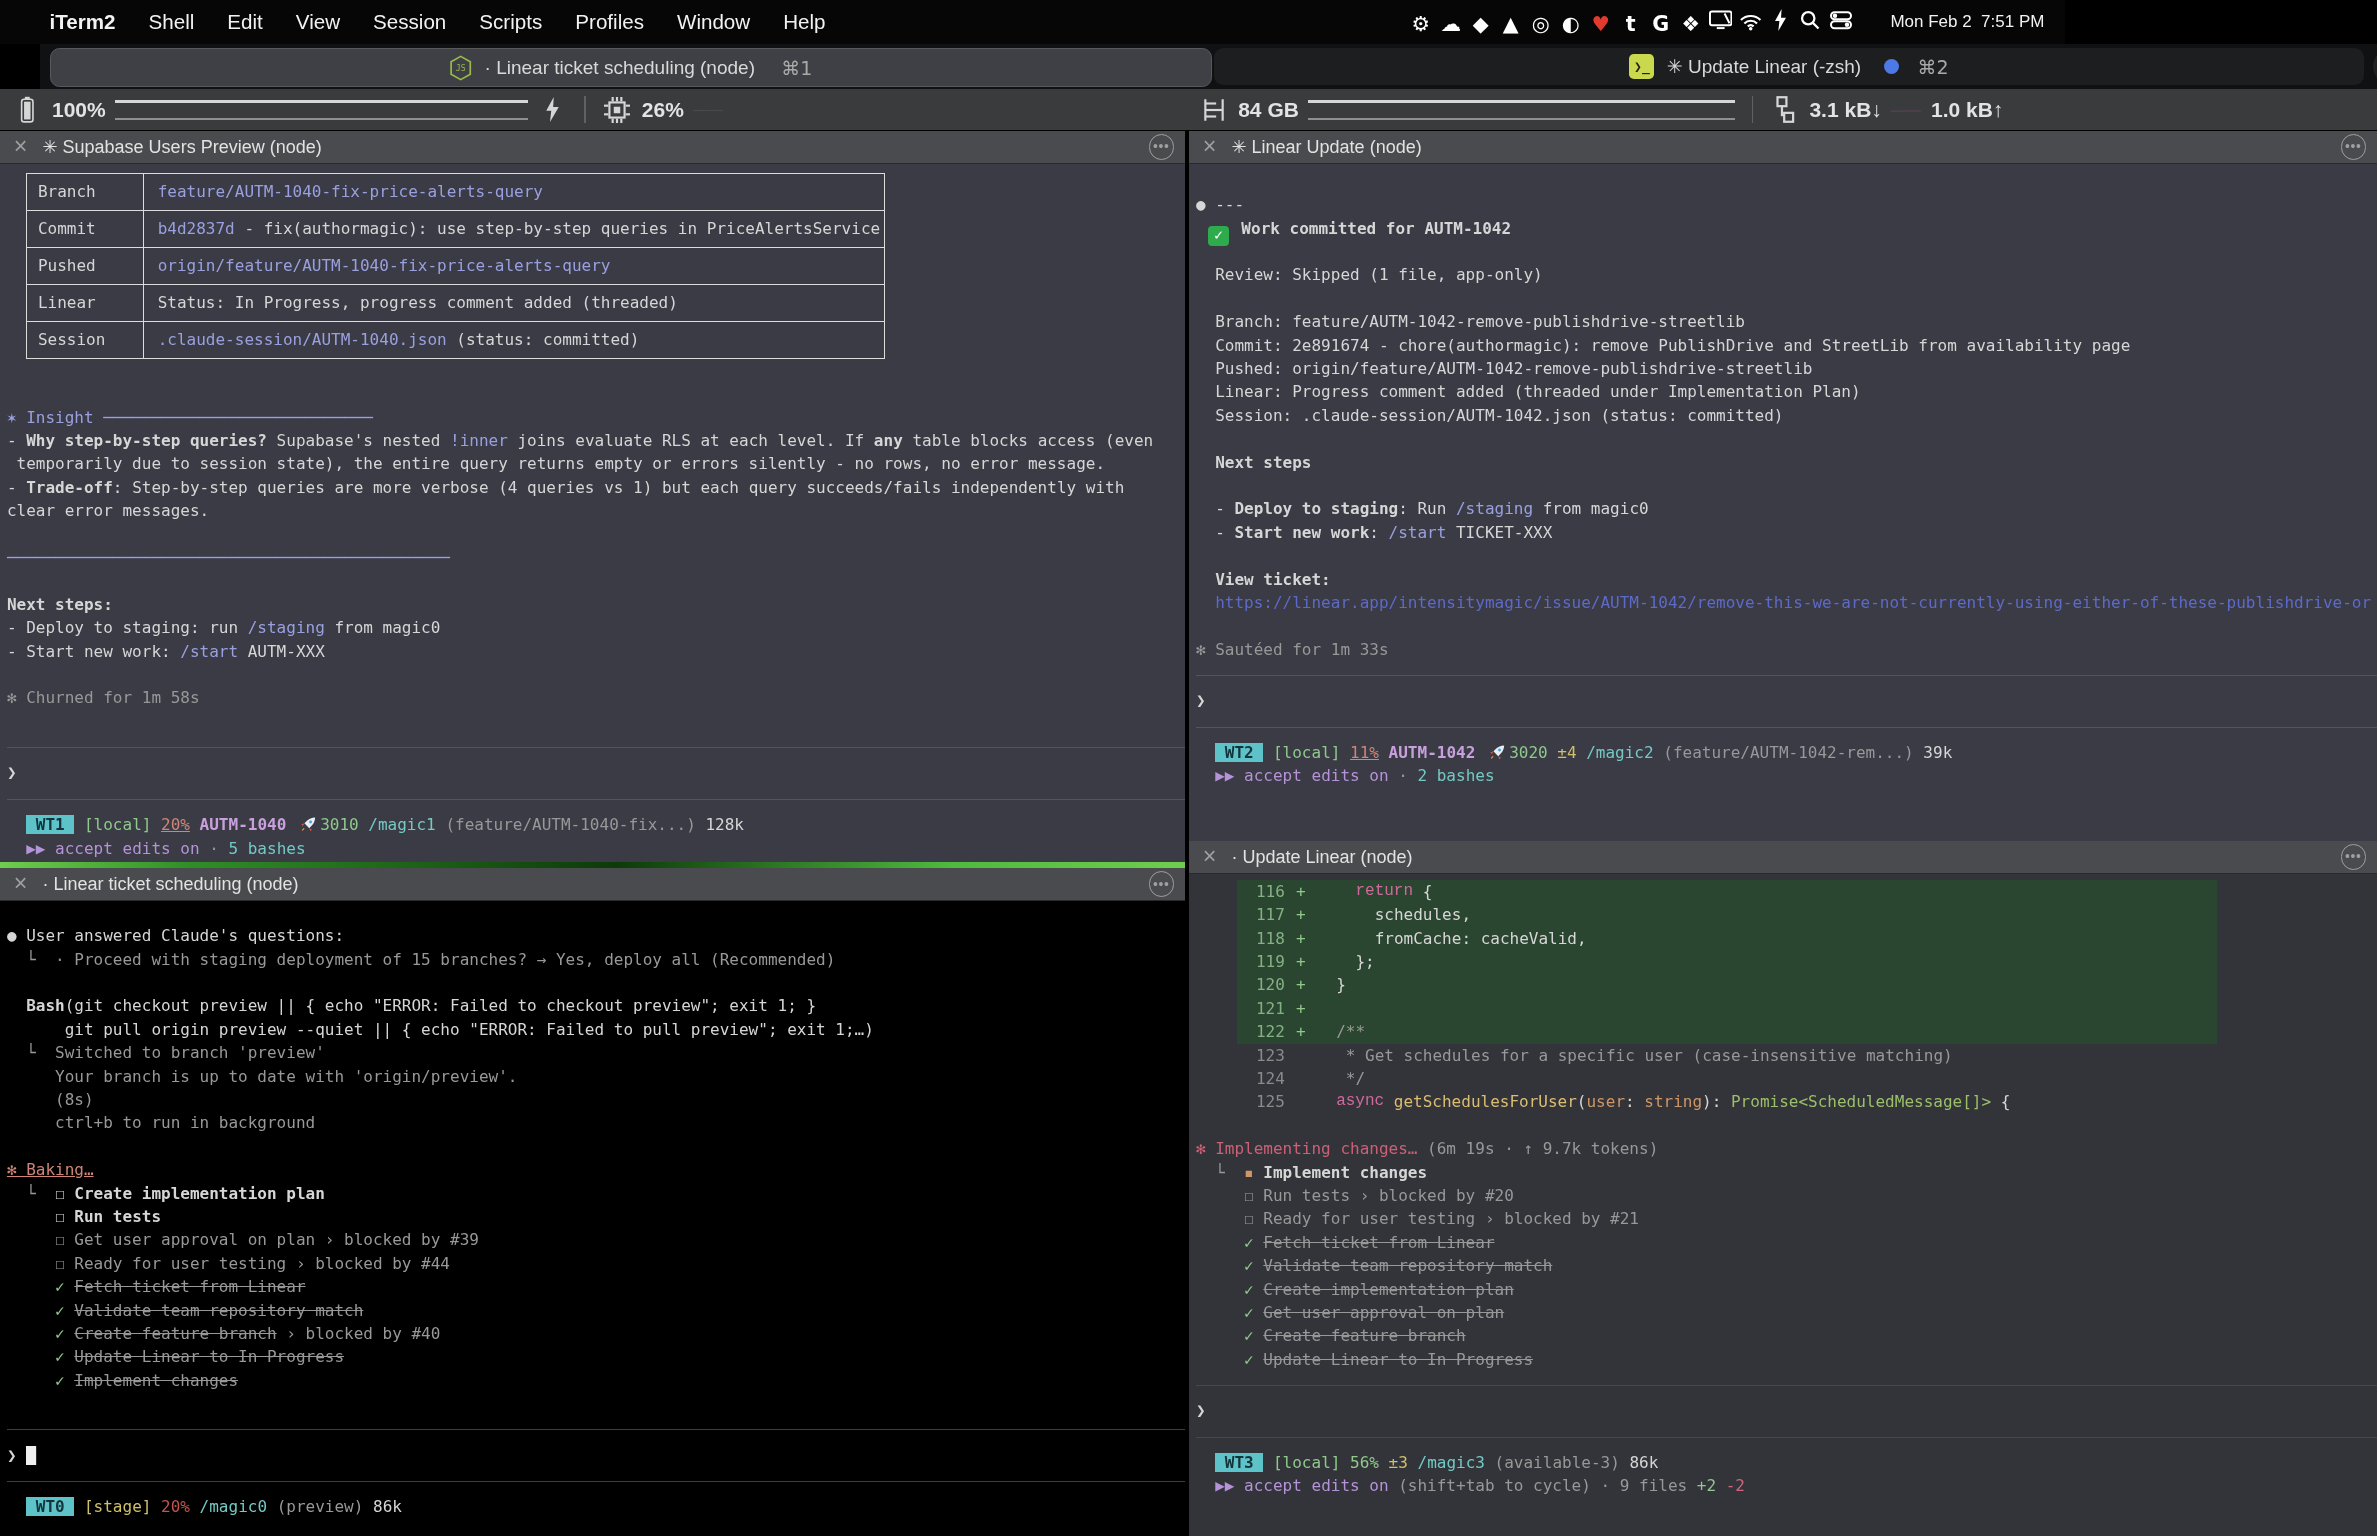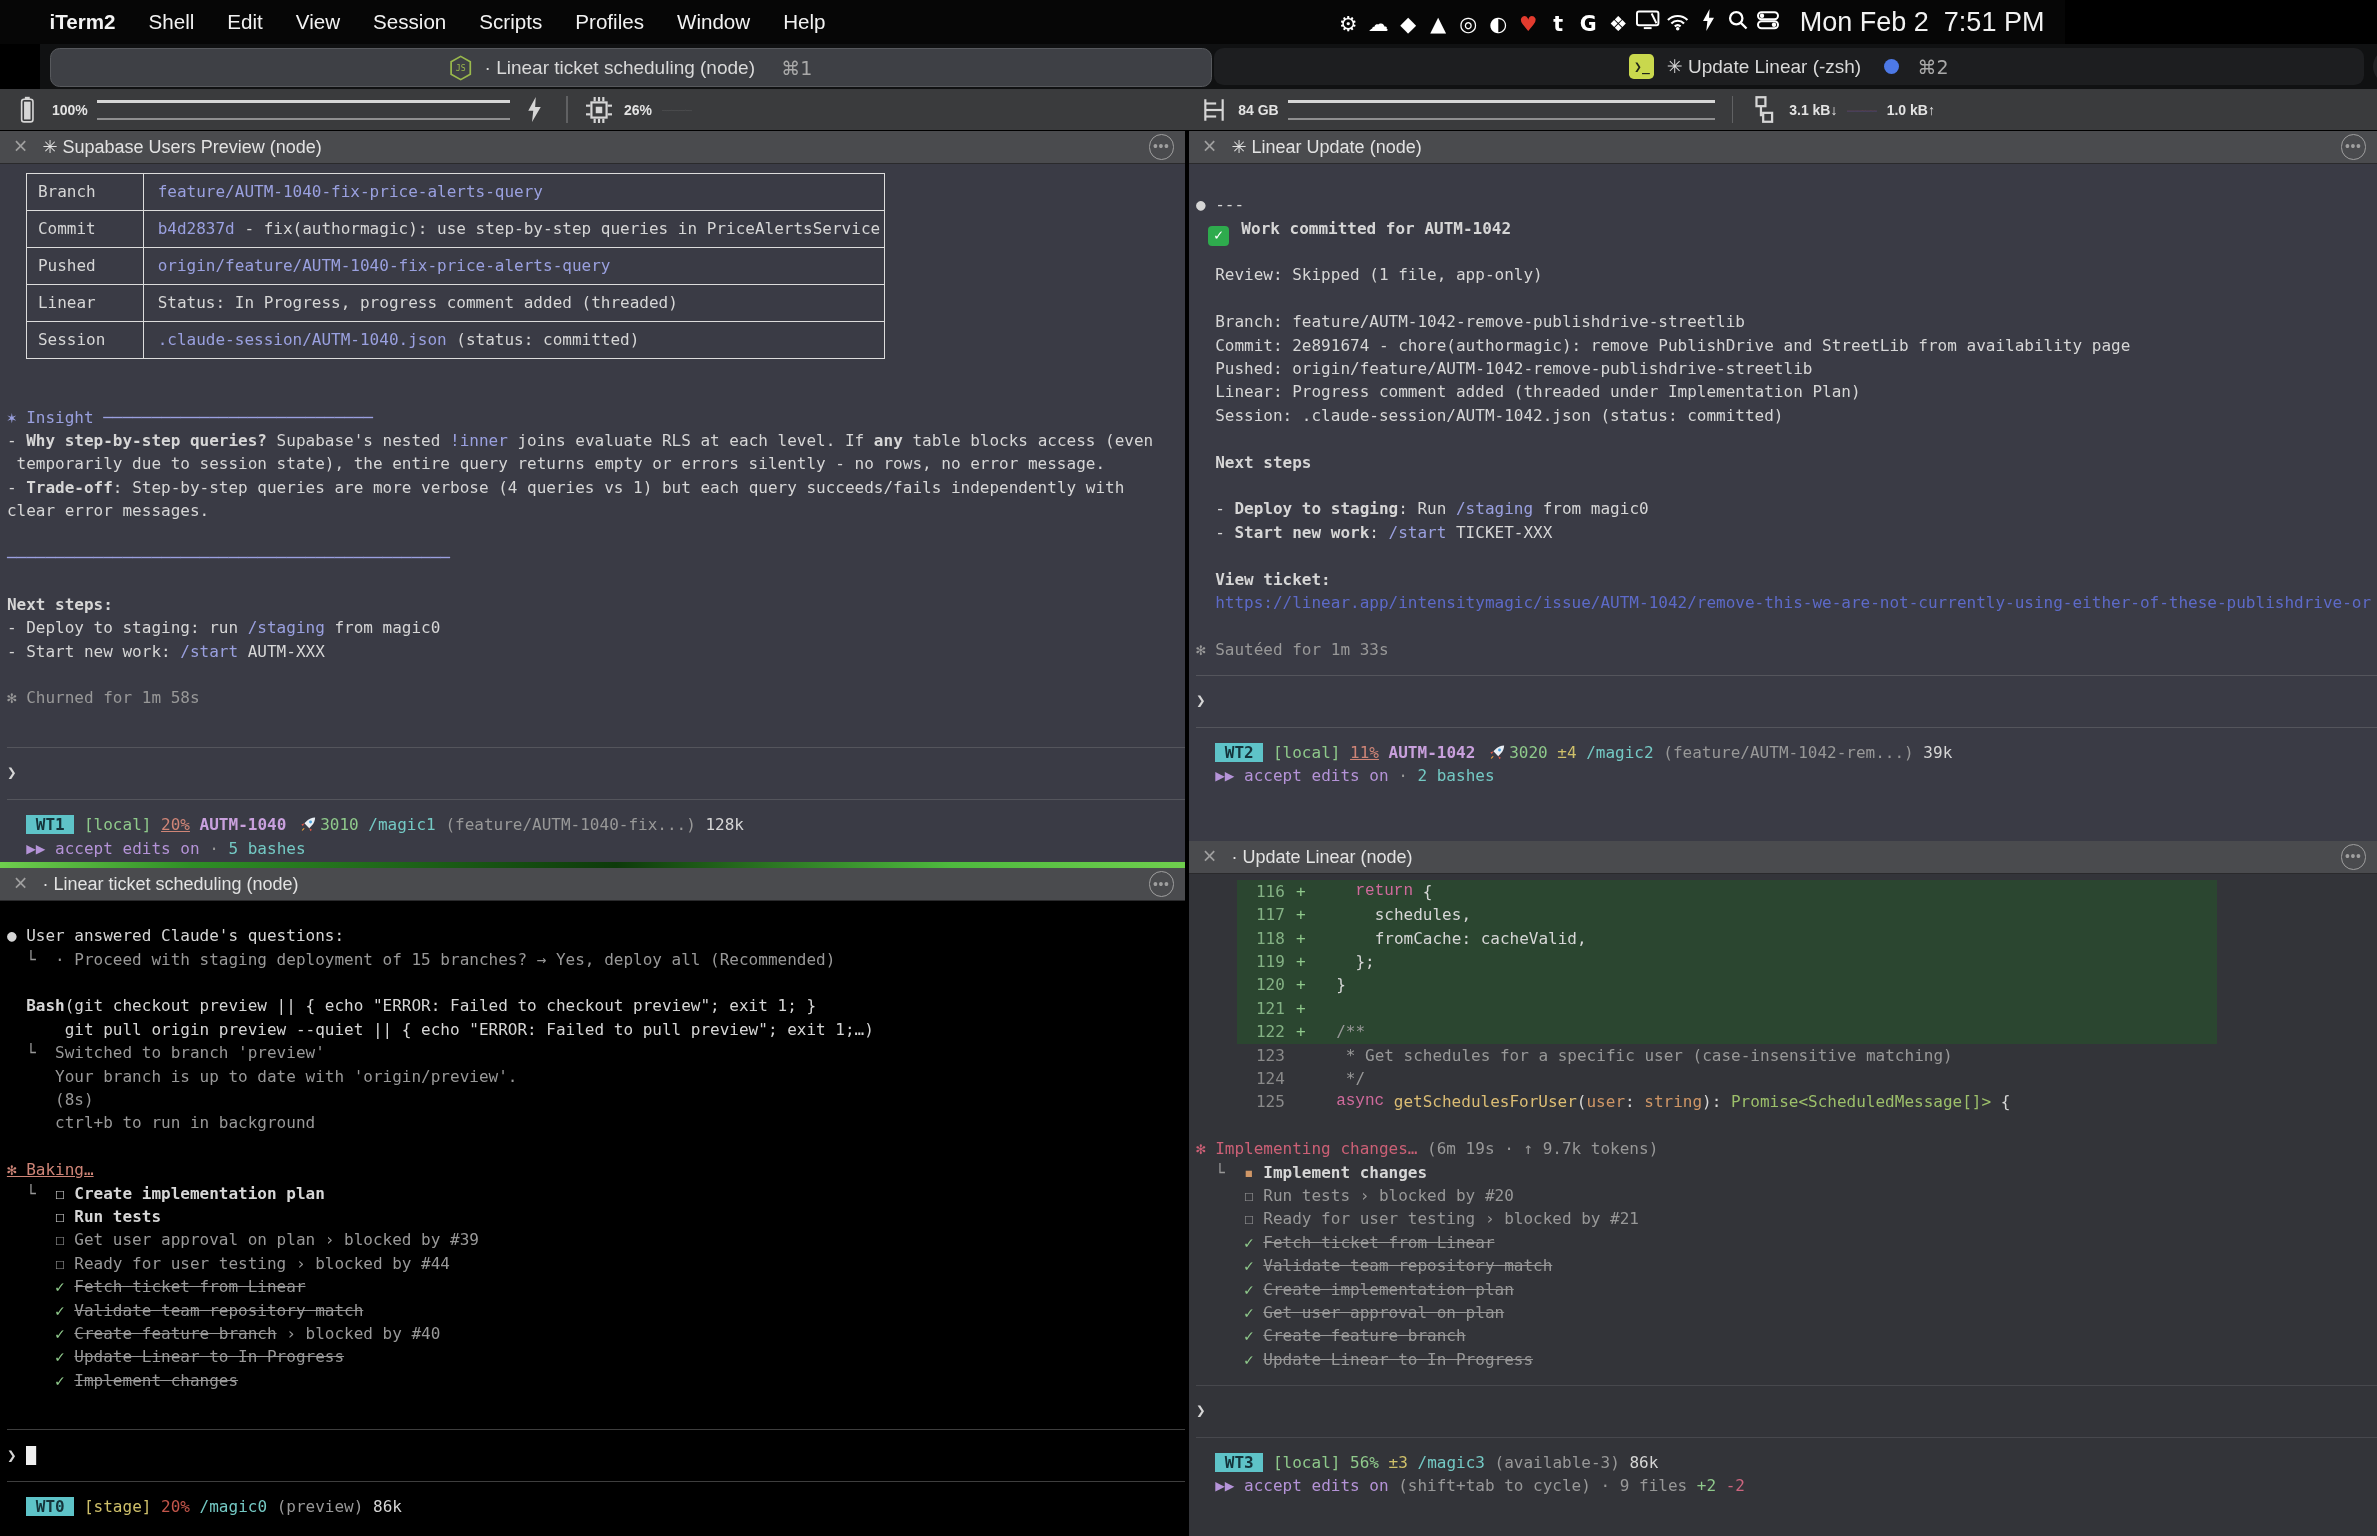--- a/index.html
+++ b/index.html
@@ -8,40 +8,40 @@
   
   .menubar{position:absolute;left:0;top:0;width:2065px;height:44px;background:#060606;
            display:flex;align-items:center;color:#f2f2f2;font-size:20.6px;}
   .apple{font-size:23.4px;margin:0 9.6px 0 23.4px;}
   .mitem{padding:0 16.5px;white-space:nowrap;}
   .mitem.first{font-weight:700;}
   .mright{margin-left:auto;display:flex;align-items:center;gap:9.6px;padding-right:20.6px;}
   .sic{width:30px;height:30px;display:inline-flex;align-items:center;justify-content:center;
        font-size:20.6px;color:#fff;font-family:"DejaVu Sans",sans-serif;}
   .sic svg{display:block;}
-  .clock{font-size:27px;margin-left:7px;white-space:pre;}
+  .clock{font-size:17px;margin-left:25px;white-space:pre;}
   
   .tabbar{position:absolute;left:0;top:44px;width:2377px;height:45px;background:#101112;margin-left:40px;}
   .tab{position:absolute;top:4.1px;height:37px;border-radius:9.6px;display:flex;align-items:center;
        justify-content:center;font-size:19px;color:#d9d9d9;}
   .tab1{left:9.6px;width:1160px;background:#3e4045;border:0.7px solid #57595d;}
   .tab2{left:1174px;width:1150px;background:#1d1e20;}
   .tabtxt{margin:0 8.3px;white-space:pre;}
   .tabshort{color:#a9a9a9;margin-left:18px;font-family:"DejaVu Sans",sans-serif;}
   .nodeicon,.termicon{margin-right:4.1px;display:inline-flex;}
   .termicon{width:25px;height:25px;background:#c9d84d;border-radius:4.8px;color:#20251a;
             font-family:"DejaVu Sans Mono",monospace;font-size:13px;font-weight:700;
             align-items:center;justify-content:center;}
   .bluedot{width:15px;height:15px;border-radius:50%;background:#4d79e6;margin-left:15px;}
   .newtab{position:absolute;right:5.5px;top:4.1px;width:39px;height:37px;border-radius:50%;
           background:#202123;color:#cfcfcf;font-size:27.5px;display:flex;align-items:center;
           justify-content:center;font-weight:300;}
   
   .statusbar{position:absolute;left:0;top:89px;width:2377px;height:41px;background:#3a3b3d;
-             color:#e3e3e3;font-size:14px;font-weight:600;}
+             color:#e3e3e3;font-size:21px;font-weight:600;}
   .sbhalf{position:absolute;top:0;height:41px;display:flex;align-items:center;gap:9.6px;}
   .sbl{left:0;width:1185px;padding-left:12.4px;}
   .sbr{left:1189px;width:1188px;padding-left:9.6px;}
   .sbsep{width:1.4px;height:27.5px;background:#606163;margin:0 6.9px;}
   .bbar{height:15px;border-top:3.4px solid #d6d6d6;border-bottom:2.1px solid #8f8f90;}
   .sblabel{white-space:pre;}
   
   .pane{position:absolute;overflow:hidden;}
   .ptitle{height:32px;background:#4a4b4e;border-bottom:0.7px solid #2a2a2c;display:flex;
           align-items:center;color:#e2e2e2;font-size:18px;}

